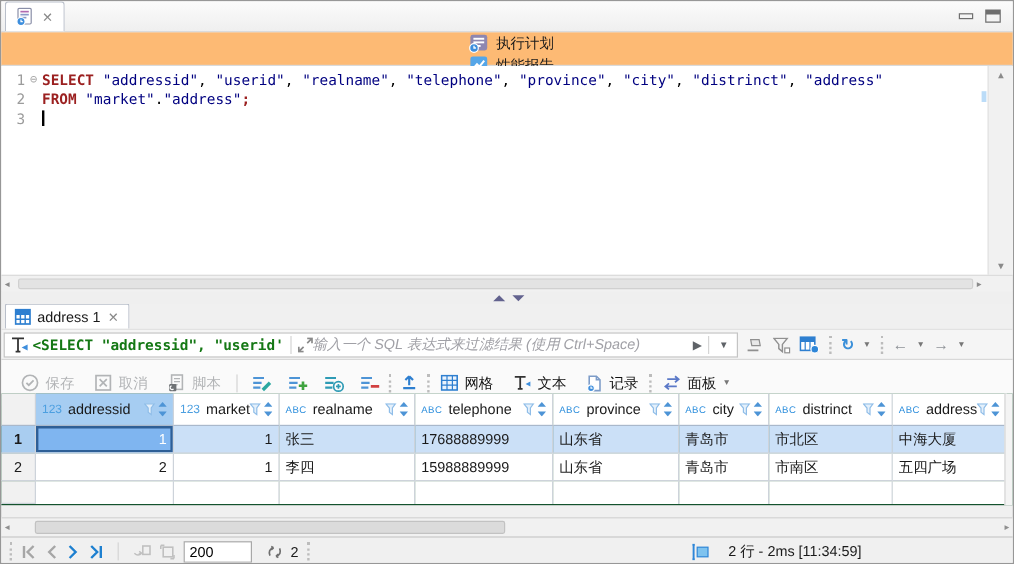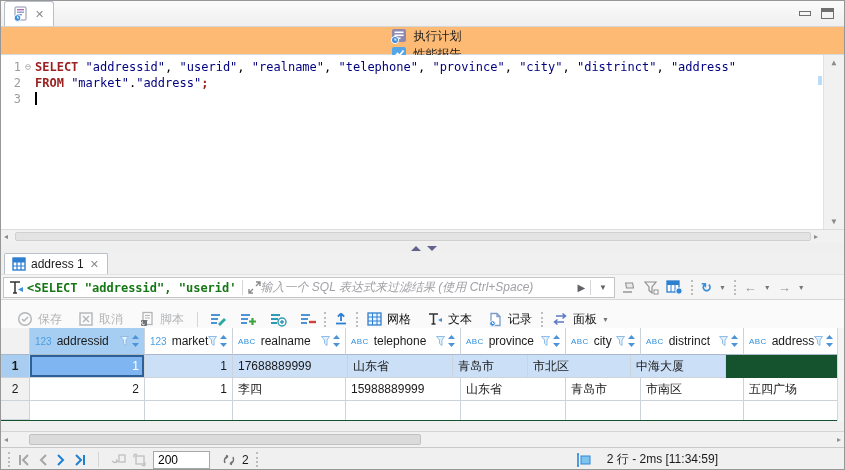--- a/index.html
+++ b/index.html
@@ -531,20 +531,21 @@
                 <polygon points="3.5,0 7,4 0,4" fill="#4D94D6"></polygon>
                 <polygon points="3.5,12 7,8 0,8" fill="#4D94D6"></polygon>
               </svg>
             </span>
           </div>
         </div>
         <div class="grow drow selrow">
           <div class="gcell rowhead">1</div>
           <div class="gcell num selcell" style="width: 115px;">1</div>
           <div class="gcell num" style="width: 88px;">1</div>
+          <div class="gcell" style="width: 113px;">张三</div>
           <div class="gcell" style="width: 115px;">17688889999</div>
           <div class="gcell" style="width: 105px;">山东省</div>
           <div class="gcell" style="width: 75px;">青岛市</div>
           <div class="gcell" style="width: 103px;">市北区</div>
           <div class="gcell" style="width: 95px;">中海大厦</div>
         </div>
         <div class="grow drow">
           <div class="gcell rowhead">2</div>
           <div class="gcell num" style="width: 115px;">2</div>
           <div class="gcell num" style="width: 88px;">1</div>

